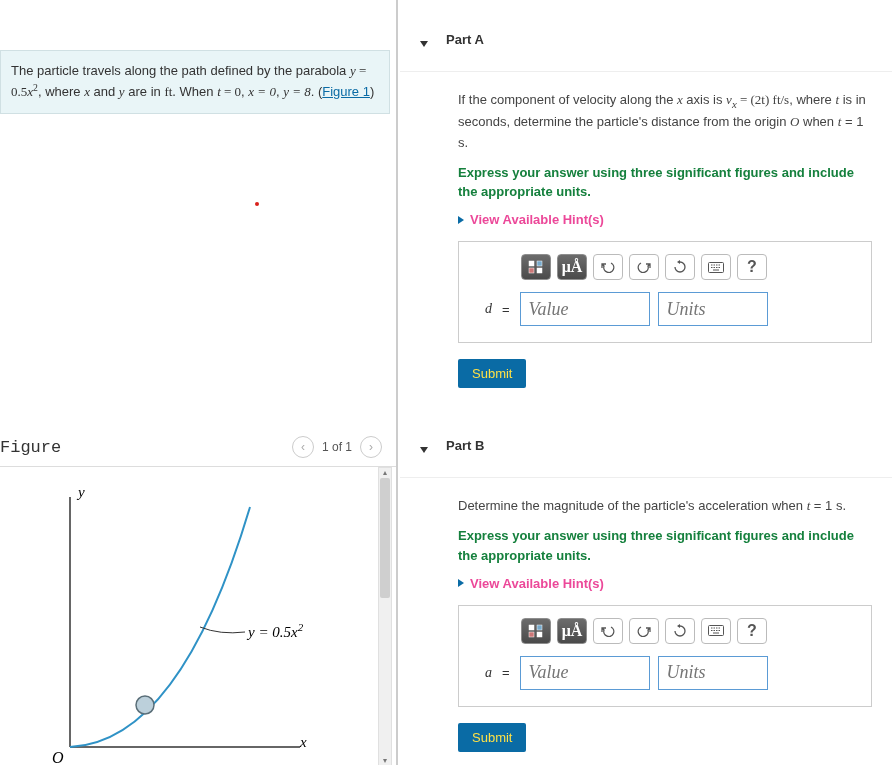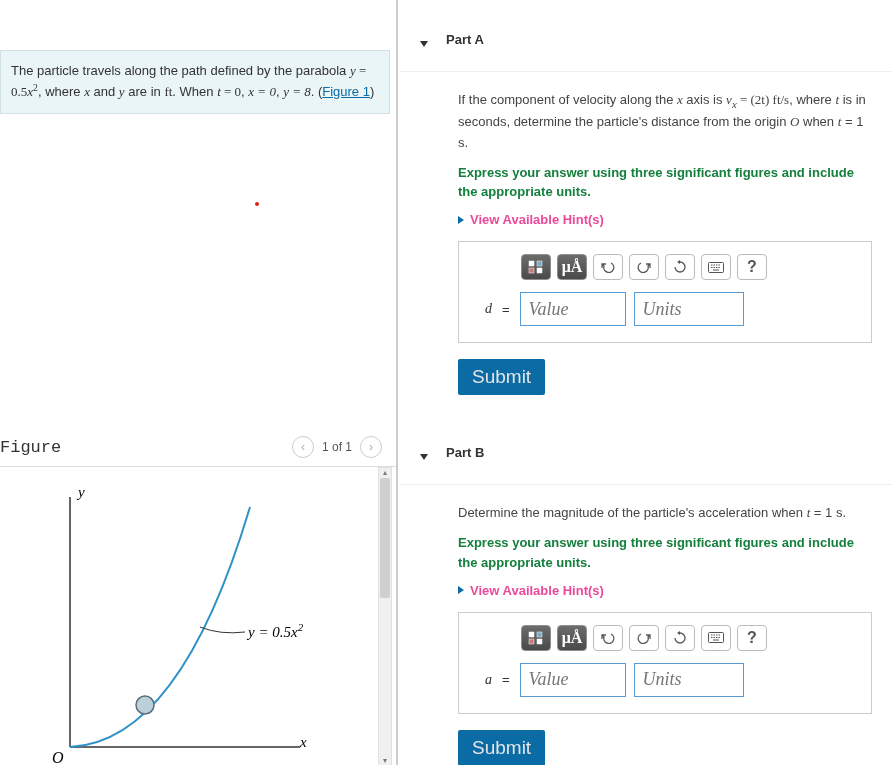--- a/index.html
+++ b/index.html
@@ -150,30 +150,30 @@
   .eq { margin: 0 2px; }
   .text-input {
     border: 1px solid #5b9bd5;
     height: 34px;
     padding: 0 8px;
     font-family: Georgia, 'Times New Roman', serif;
     font-style: italic;
     font-size: 18px;
     color: #888;
   }
-  .text-input.value { width: 106px; }
+  .text-input.value { width: 130px; }
   .text-input.units { width: 110px; }
   .submit-btn {
     display: inline-block;
     margin-top: 16px;
     background: #0a6ba5;
-    color: #e5e5e5;
+    color: #fde047;
     border: none;
     padding: 7px 14px;
-    font-size: 19px;
+    font-size: 13px;
     cursor: pointer;
     border-radius: 2px;
   }
   .mi { font-style: italic; font-family: Georgia, 'Times New Roman', serif; }
   .mr { font-family: Georgia, 'Times New Roman', serif; }
   .frac-sup { font-size: 0.75em; vertical-align: super; }
 </style>
 </head>
 <body>
 

